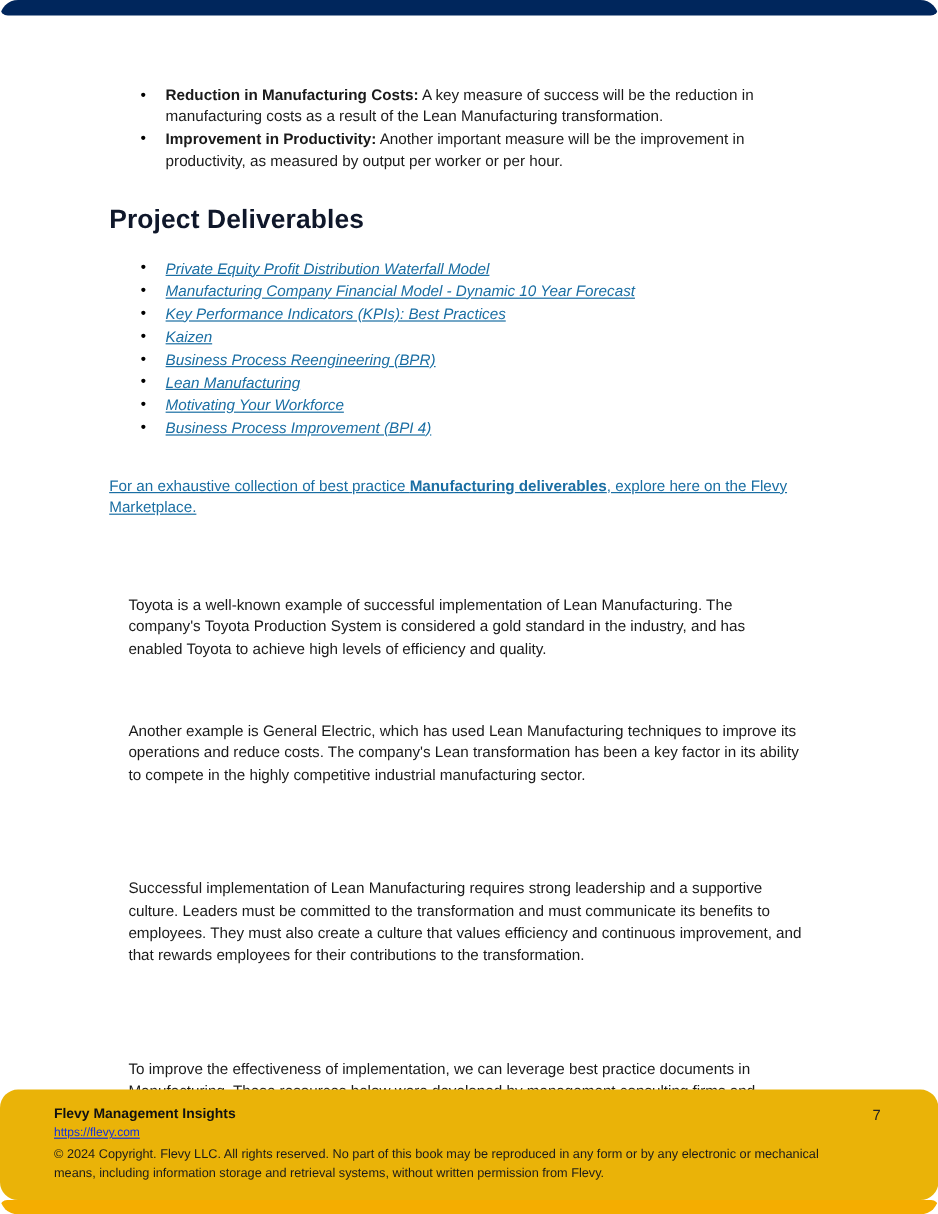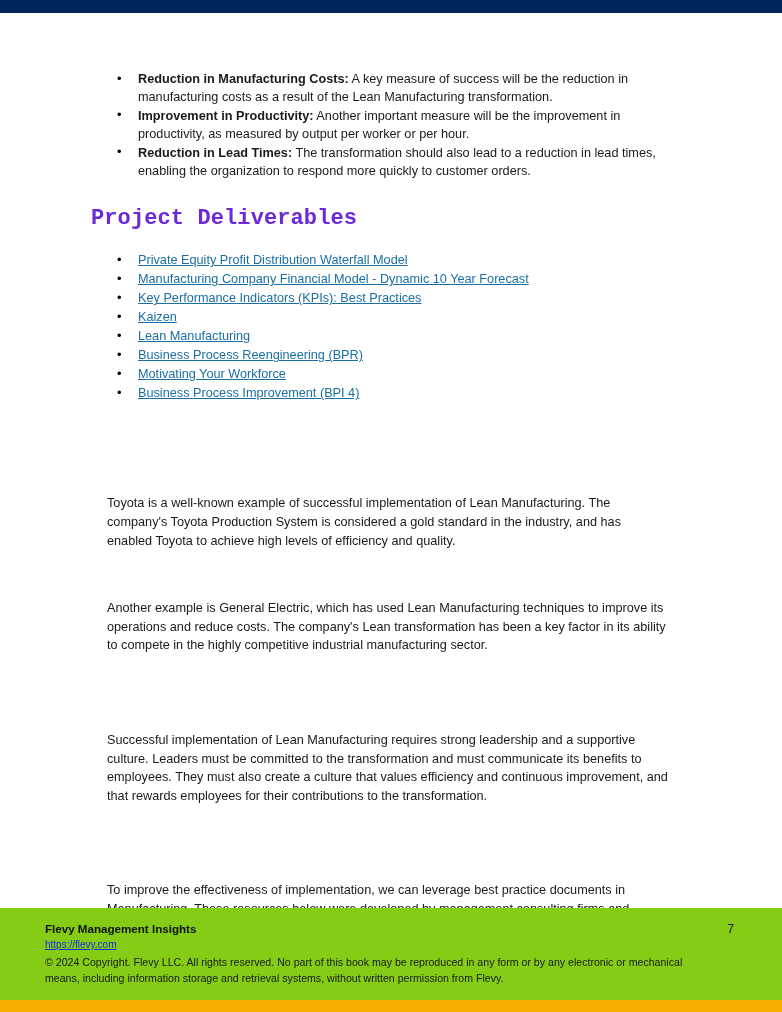--- a/index.html
+++ b/index.html
@@ -1,15 +1,15 @@
 <!DOCTYPE html>
 <html><head>
 <meta charset="utf-8">
 <style>
-  * { box-sizing: border-box; }
+  * { box-sizing: border-box; border-radius: 15px; }
   html, body {
     margin: 0;
     padding: 0;
     background: #ffffff;
   }
   body {
     width: 782px;
     height: 1012px;
     position: relative;
     font-family: "Liberation Sans", sans-serif;
@@ -60,36 +60,37 @@
     position: absolute;
     left: 26px;
     top: -0.5px;
     font-size: 13px;
     line-height: 18.4px;
     color: #000;
   }
   ul.link-list > li {
     line-height: 18.5px;
     margin-bottom: 0.5px;
+    font-style: italic;
   }
 
   .lead { font-weight: bold; }
 
   
   a.doc-link,
   .doc-link {
     color: #1a6ea3;
     text-decoration: underline;
     text-underline-offset: 1px;
   }
 
   
   h2.doc-h {
-    font-family: Liberation Mono, monospace;
-    color: #6d28d9;
+    font-family: Liberation Sans, sans-serif;
+    color: #0f172a;
     font-weight: bold;
     font-size: 22px;
     line-height: 26px;
     margin: 0;
     letter-spacing: 0.1px;
   }
 
   
   p.doc-p {
     font-size: 12.7px;
@@ -115,21 +116,21 @@
     max-width: 596px;
   }
 
   
   #footer {
     position: absolute;
     left: 0;
     top: 908px;
     width: 782px;
     height: 92px;
-    background: #84cc16;
+    background: #eab308;
     padding: 13px 48px 16px 45px;
   }
   #footer-top {
     display: flex;
     justify-content: space-between;
     align-items: flex-start;
   }
   .footer-brand {
     font-size: 11.6px;
     font-weight: bold;
@@ -163,44 +164,42 @@
 
 <div id="content">
 
   <ul class="doc-list">
     <li>
       <span class="lead">Reduction in Manufacturing Costs:</span><span> A key measure of success will be the reduction in manufacturing costs as a result of the Lean Manufacturing transformation.</span>
     </li>
     <li>
       <span class="lead">Improvement in Productivity:</span><span> Another important measure will be the improvement in productivity, as measured by output per worker or per hour.</span>
     </li>
-    <li>
-      <span class="lead">Reduction in Lead Times:</span><span> The transformation should also lead to a reduction in lead times, enabling the organization to respond more quickly to customer orders.</span>
-    </li>
   </ul>
 
   <div class="sp-26"></div>
 
   <h2 class="doc-h">Project Deliverables</h2>
 
   <div class="sp-19"></div>
 
   <ul class="doc-list link-list">
     <li><a class="doc-link" href="#">Private Equity Profit Distribution Waterfall Model</a></li>
     <li><a class="doc-link" href="#">Manufacturing Company Financial Model - Dynamic 10 Year Forecast</a></li>
     <li><a class="doc-link" href="#">Key Performance Indicators (KPIs): Best Practices</a></li>
     <li><a class="doc-link" href="#">Kaizen</a></li>
+    <li><a class="doc-link" href="#">Business Process Reengineering (BPR)</a></li>
     <li><a class="doc-link" href="#">Lean Manufacturing</a></li>
-    <li><a class="doc-link" href="#">Business Process Reengineering (BPR)</a></li>
     <li><a class="doc-link" href="#">Motivating Your Workforce</a></li>
     <li><a class="doc-link" href="#">Business Process Improvement (BPI 4)</a></li>
   </ul>
 
   <div class="sp-29"></div>
 
+  <p class="link-para"><span>For an exhaustive collection of best practice </span><b>Manufacturing deliverables</b><span>, explore here on the Flevy Marketplace.</span></p>
 
   <div class="sp-24"></div>
 
 
   <div class="sp-22"></div>
 
   <p class="doc-p">Toyota is a well-known example of successful implementation of Lean Manufacturing. The company's Toyota Production System is considered a gold standard in the industry, and has enabled Toyota to achieve high levels of efficiency and quality.</p>
 
   <div class="sp-17"></div>
 

